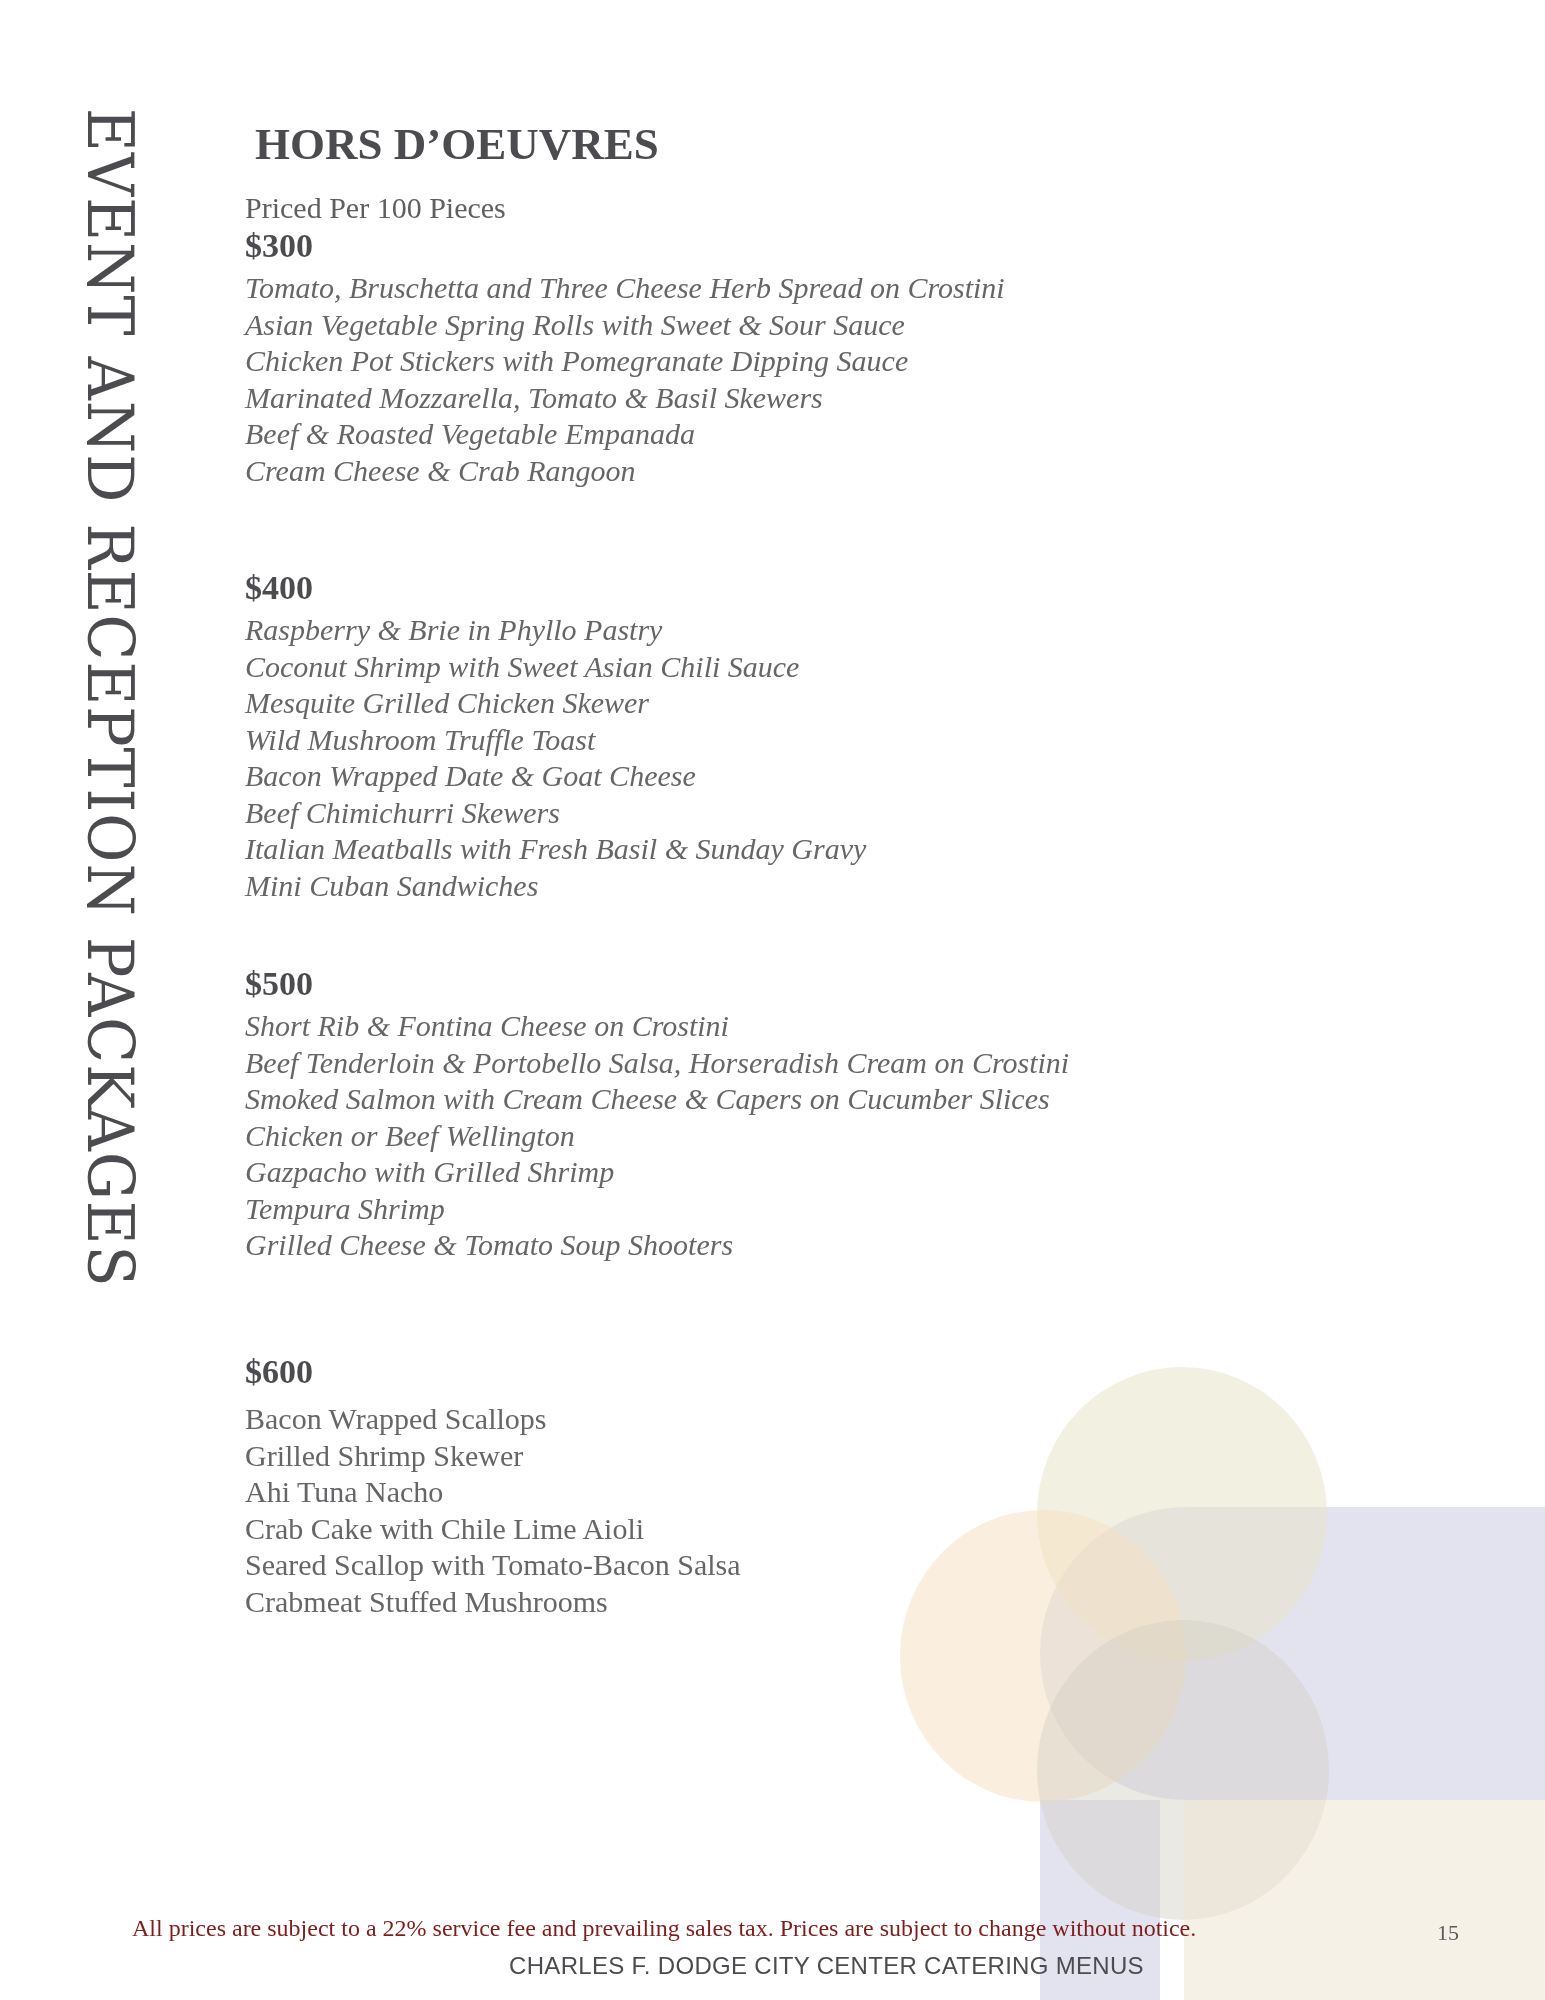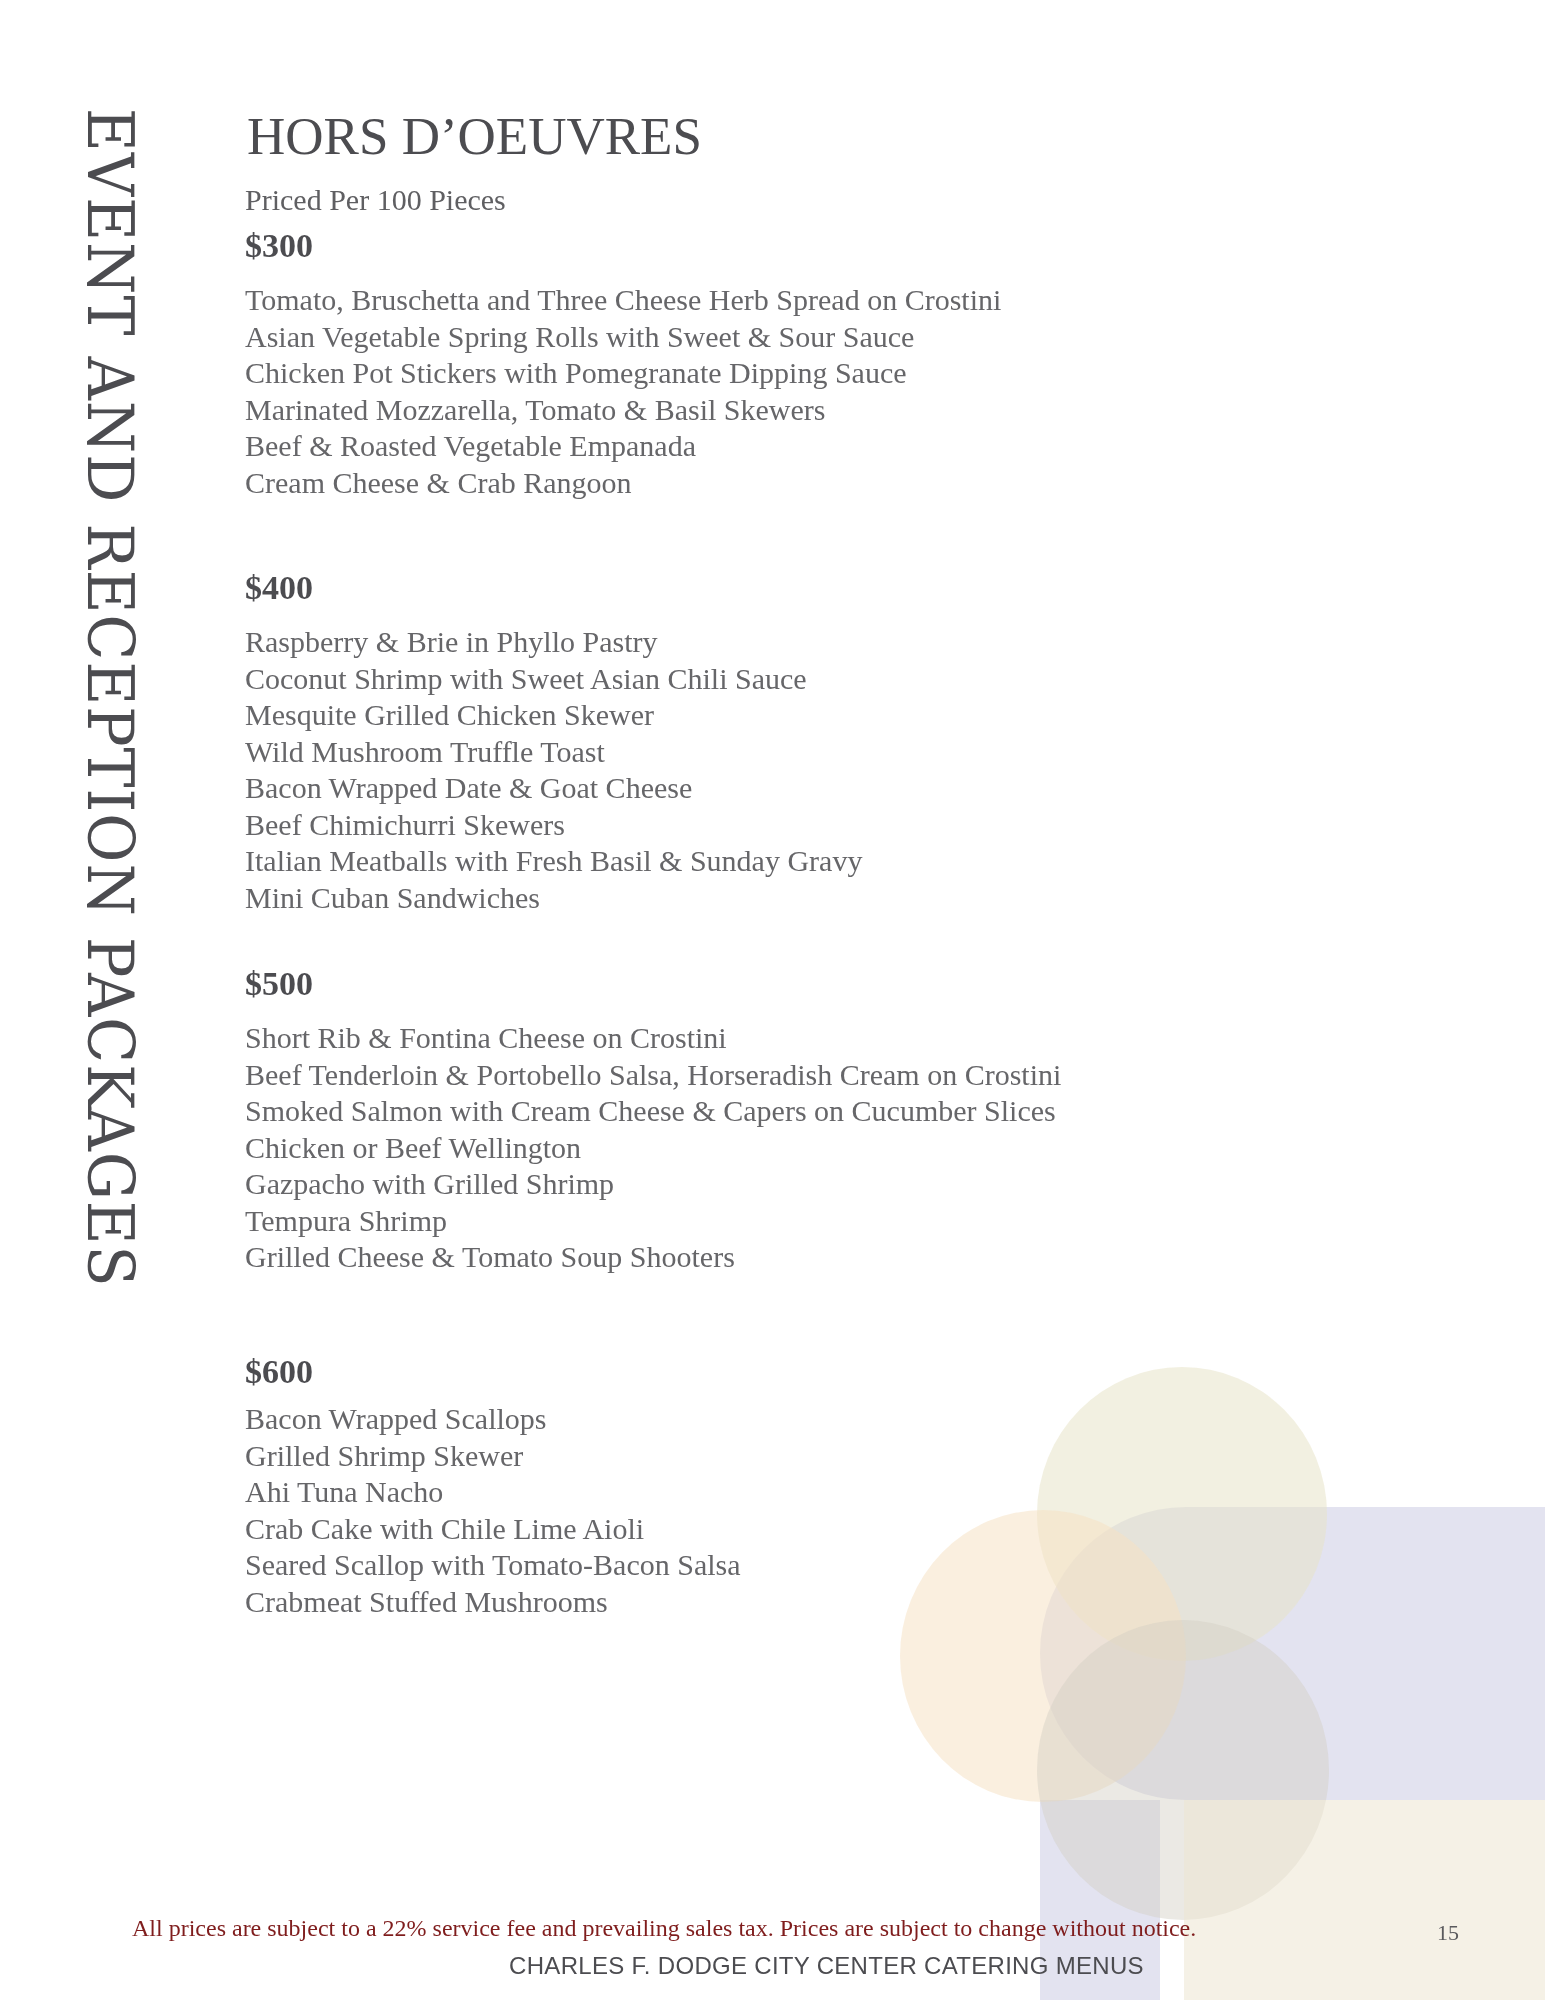--- a/index.html
+++ b/index.html
@@ -24,42 +24,42 @@
     position: absolute; left: 80px; top: 108px;
     writing-mode: vertical-rl;
     font-family: "DejaVu Serif", "Liberation Serif", serif;
     font-size: 60px; letter-spacing: 1px; color: #4c4c50;
     line-height: 1; white-space: nowrap;
     transform: scaleX(1.05);
   }
 
   .content { position: absolute; left: 245px; top: 108px; width: 1100px; }
   .title {
-    font-family: "Liberation Serif", serif; font-weight: normal;
-    font-size: 53px; color: #4c4c50; line-height: 52px; margin: 2px;
+    font-family: "Liberation Serif", serif; font-weight: bold;
+    font-size: 45px; color: #4c4c50; line-height: 52px; margin: 10px;
   }
   .subtitle { font-family: "Liberation Serif", serif; font-size: 30px; color: #5f5f62; line-height: 40px; margin-top: 18px; }
 
   .tier { position: relative; }
   .price {
     font-family: "Liberation Serif", serif; font-weight: bold;
     font-size: 34px; color: #4c4c50; line-height: 40px;
   }
   .items { list-style: none; margin: 0; padding: 0; }
   .items li {
     font-family: "Liberation Serif", serif; font-size: 30px;
     line-height: 36.5px; color: #666669; white-space: nowrap;
   }
 
   .t300 { position: absolute; top: 118px; left: 0; }
   .t400 { position: absolute; top: 460px; left: 0; }
   .t500 { position: absolute: top: 0; }
   .t500 { position: absolute; top: 856px; left: 0; }
   .t600 { position: absolute; top: 1244px; left: 0; }
-  .t300 .items, .t400 .items, .t500 .items { margin-top: 16px; }
+  .t300 .items, .t400 .items, .t500 .items { margin-top: 4px; font-style: italic; }
   .t600 .items { margin-top: 9px; }
 
   .footer-note {
     position: absolute; left: 132px; top: 1915px;
     font-family: "Liberation Serif", serif; font-size: 24px; color: #7f1d1d;
     white-space: nowrap;
   }
   .page-number {
     position: absolute; left: 1437px; top: 1920px;
     font-family: "Liberation Serif", serif; font-size: 22px; color: #5a5a5d;

